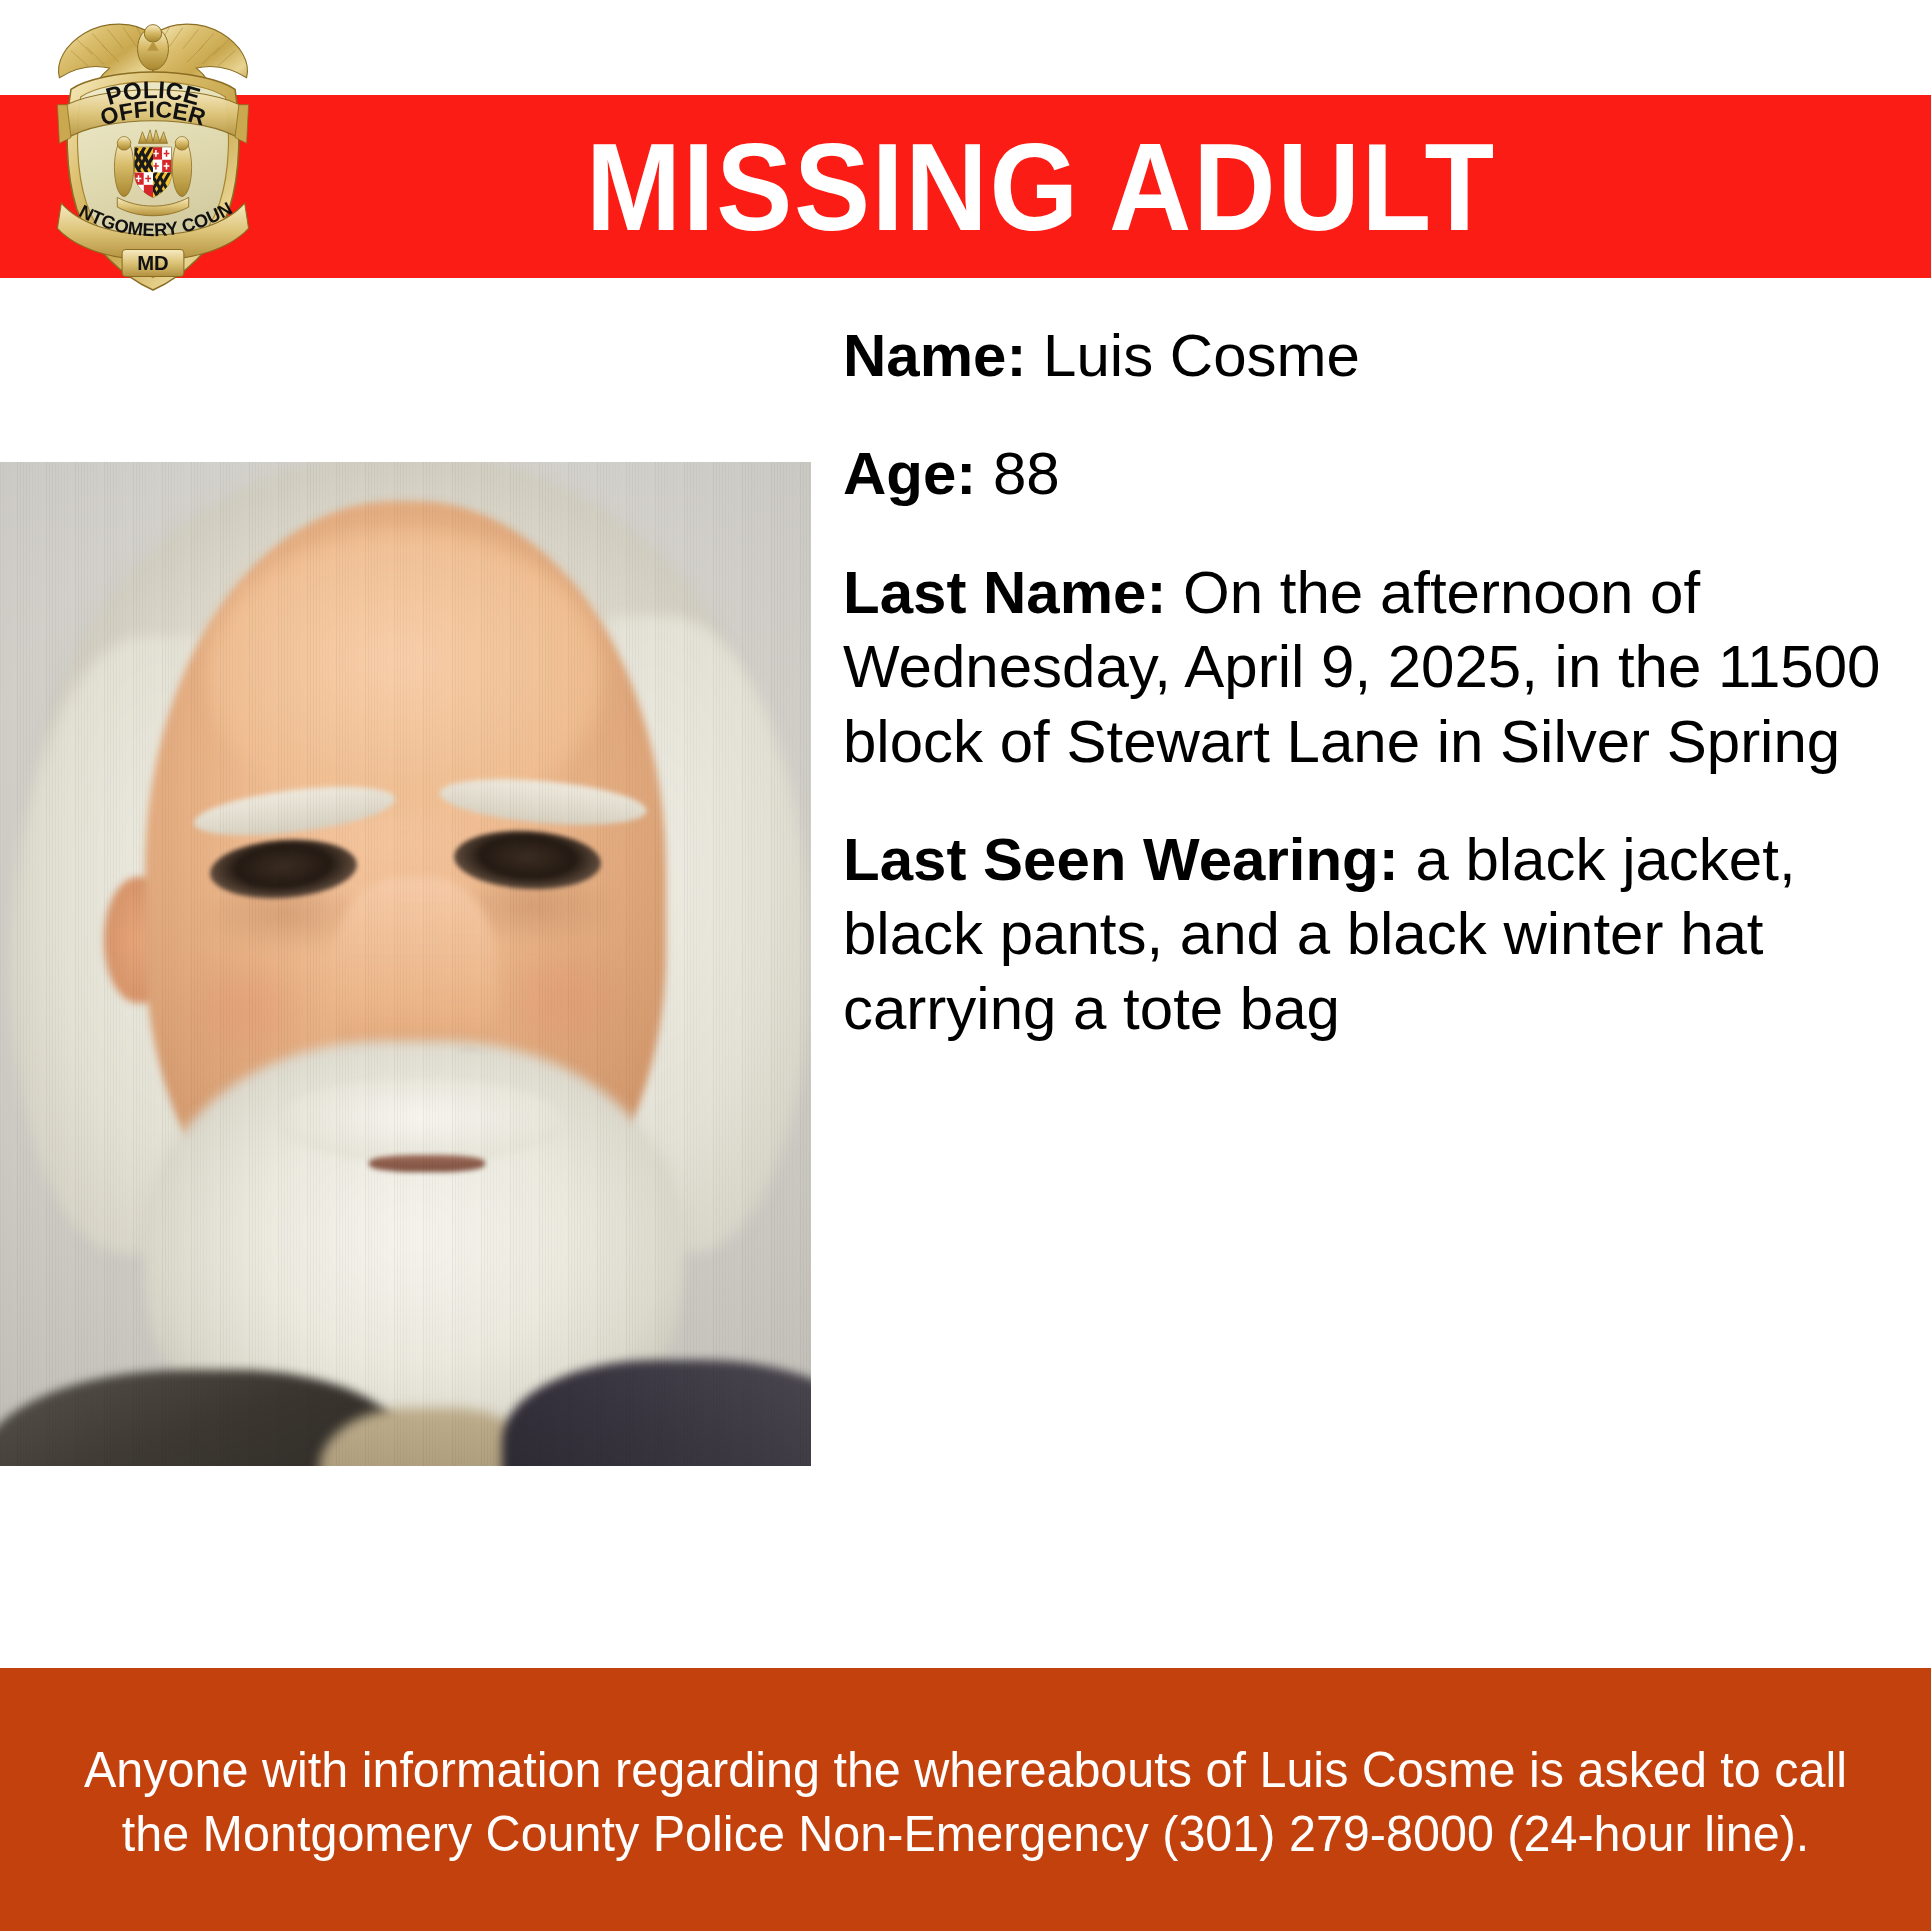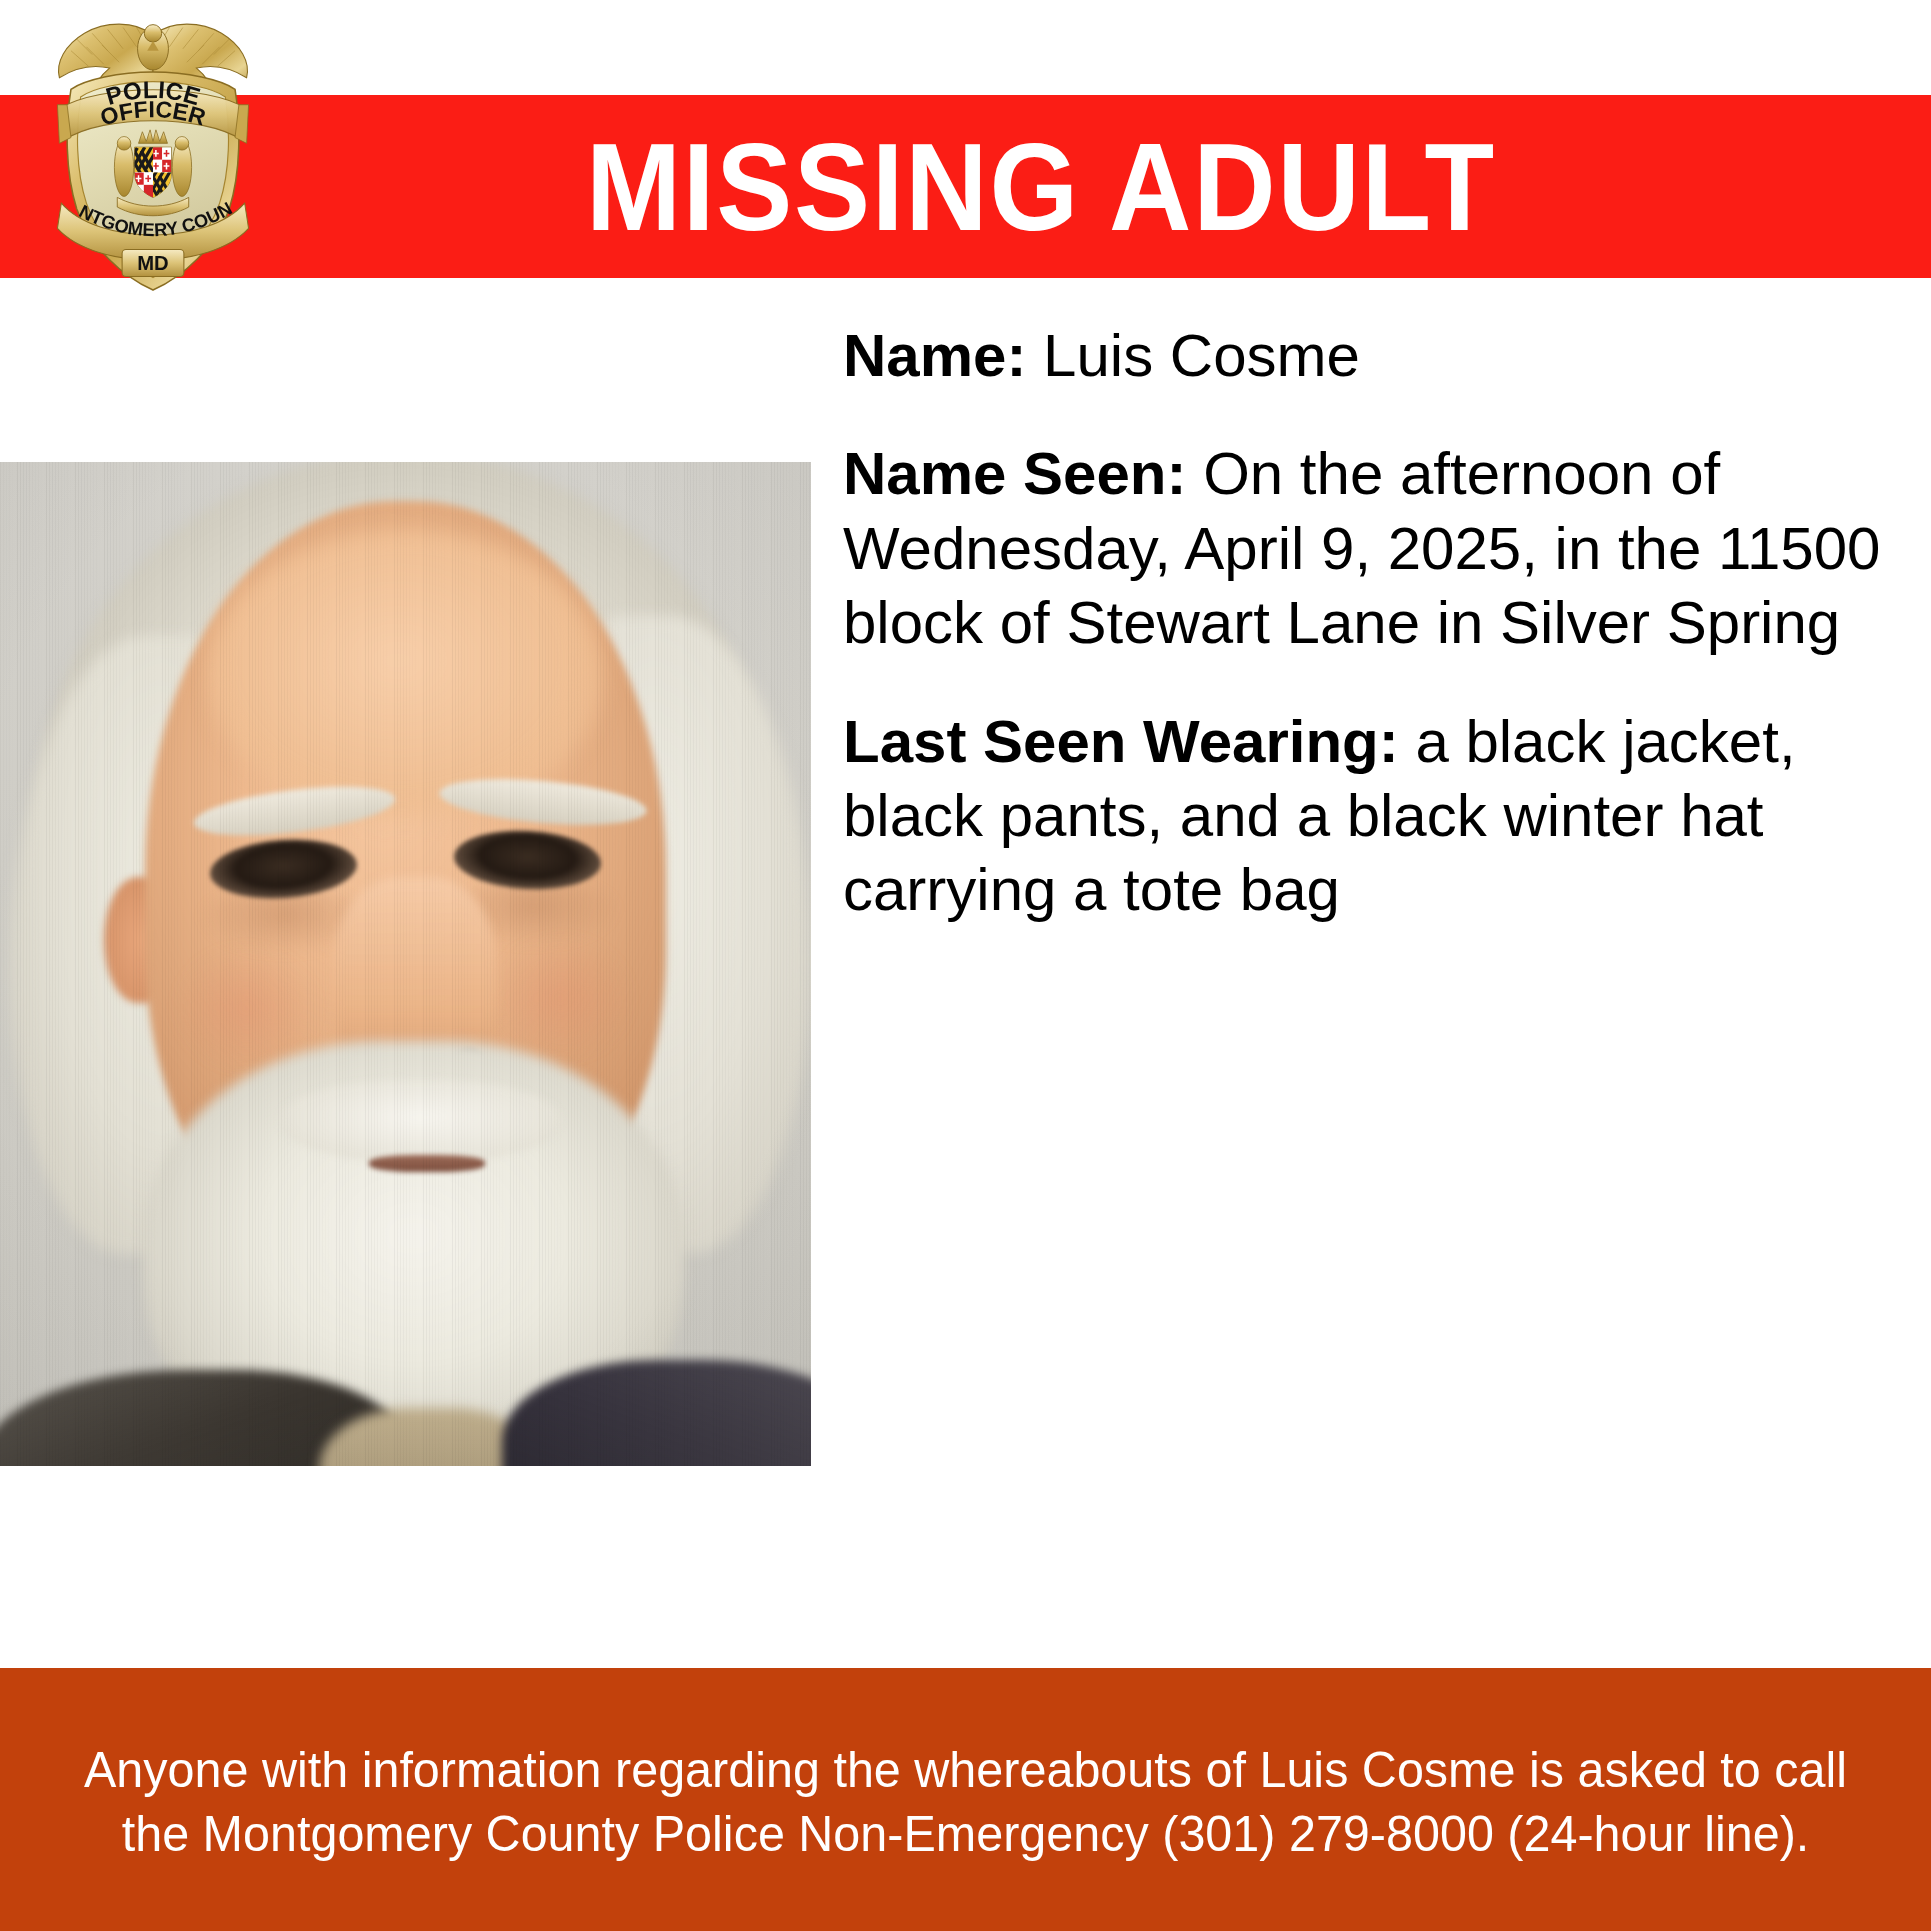--- a/index.html
+++ b/index.html
@@ -419,24 +419,28 @@
     <div class="ph-tex"></div>
   </div>
 
   <div class="info">
 
     <div class="info-row">
       <span class="lbl">Name: </span>
       <span>Luis Cosme</span>
     </div>
 
-
-
     <div class="info-row">
-      <span class="lbl">Name Seen: </span>
+      <span class="lbl">Age: </span>
+      <span>88</span>
+    </div>
+
+
+    <div class="info-row">
+      <span class="lbl">Last Name: </span>
       <span>On the afternoon of Wednesday, April 9, 2025, in the 11500 block of Stewart Lane in Silver Spring</span>
     </div>
 
     <div class="info-row">
       <span class="lbl">Last Seen Wearing: </span>
       <span>a black jacket, black pants, and a black winter hat carrying a tote bag</span>
     </div>
 
   </div>
 

